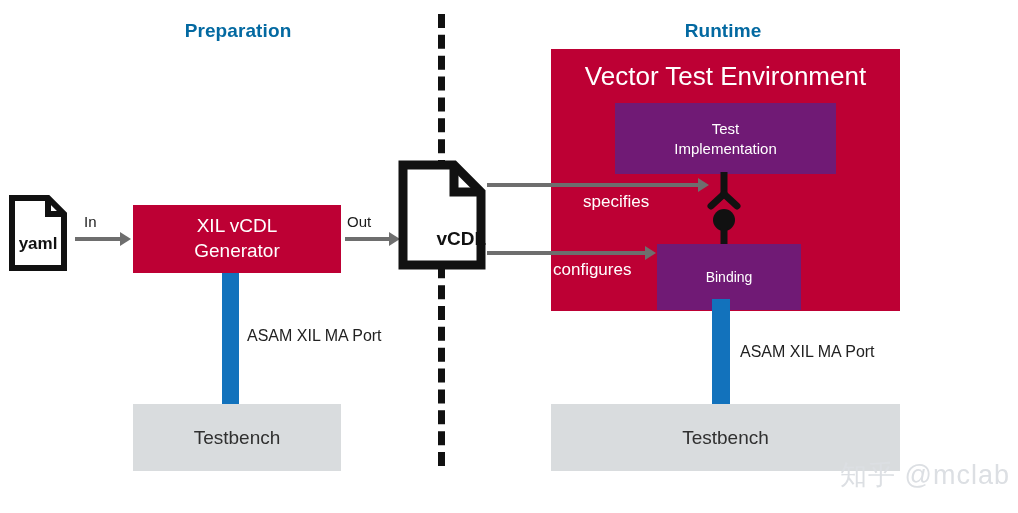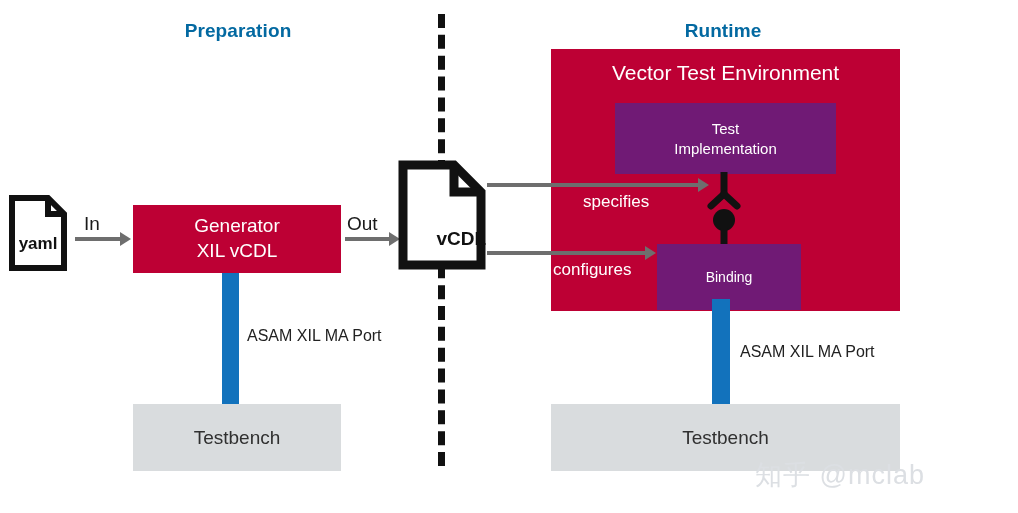--- a/index.html
+++ b/index.html
@@ -55,21 +55,21 @@
   .box-lightgray {
     background: #D9DCDE;
     color: #303030;
   }
   .vte-title {
     position: absolute;
     top: 12px;
     left: 0;
     right: 0;
     text-align: center;
-    font-size: 21px;
+    font-size: 26px;
     color: #ffffff;
     white-space: nowrap;
   }
   .label-2line {
     line-height: 1.28;
     font-size: 15px;
   }
   .gen-label {
     font-size: 19px;
     line-height: 1.3;
@@ -94,21 +94,21 @@
     background: #6E6E6E;
     height: 4px;
   }
   .arrow-head {
     width: 0; height: 0;
     border-top: 7px solid transparent;
     border-bottom: 7px solid transparent;
     border-left: 11px solid #6E6E6E;
   }
   .arrow-cap {
-    font-size: 19px;
+    font-size: 15px;
     color: #1a1a1a;
     white-space: nowrap;
   }
   .arrow-cap-light {
     font-size: 17px;
     color: #ffffff;
     white-space: nowrap;
   }
 
   
@@ -154,22 +154,22 @@
     </svg>
     <div class="file-text" style="top:40px; font-size:17px;">yaml</div>
   </div>
 
   <div class="abs arrow-cap" style="left:84px; top:213px;">In</div>
   <div class="abs arrow-line" style="left:75px; top:237px; width:46px;"></div>
   <div class="abs arrow-head" style="left:120px; top:232px;"></div>
 
   <div class="abs box box-crimson gen-label" style="left:133px; top:205px; width:208px; height:68px;">
     <div>
+      <div>XIL vCDL</div>
       <div>Generator</div>
-      <div>XIL vCDL</div>
     </div>
   </div>
 
   <div class="abs port-bar" style="left:222px; top:273px; width:17px; height:132px;"></div>
   <div class="abs port-label" style="left:247px; top:327px;">ASAM XIL MA Port</div>
 
   <div class="abs box box-lightgray tb-label" style="left:133px; top:404px; width:208px; height:67px;">
     <span>Testbench</span>
   </div>
 
@@ -222,15 +222,15 @@
     <span>Binding</span>
   </div>
 
   <div class="abs port-bar" style="left:712px; top:299px; width:18px; height:106px;"></div>
   <div class="abs port-label" style="left:740px; top:343px;">ASAM XIL MA Port</div>
 
   <div class="abs box box-lightgray tb-label" style="left:551px; top:404px; width:349px; height:67px;">
     <span>Testbench</span>
   </div>
 
-  <div class="abs watermark" style="left:755px; top:457px;">知乎 @mclab</div>
+  <div class="abs watermark" style="left:840px; top:457px;">知乎 @mclab</div>
 
 </div>
 
 </body></html>

